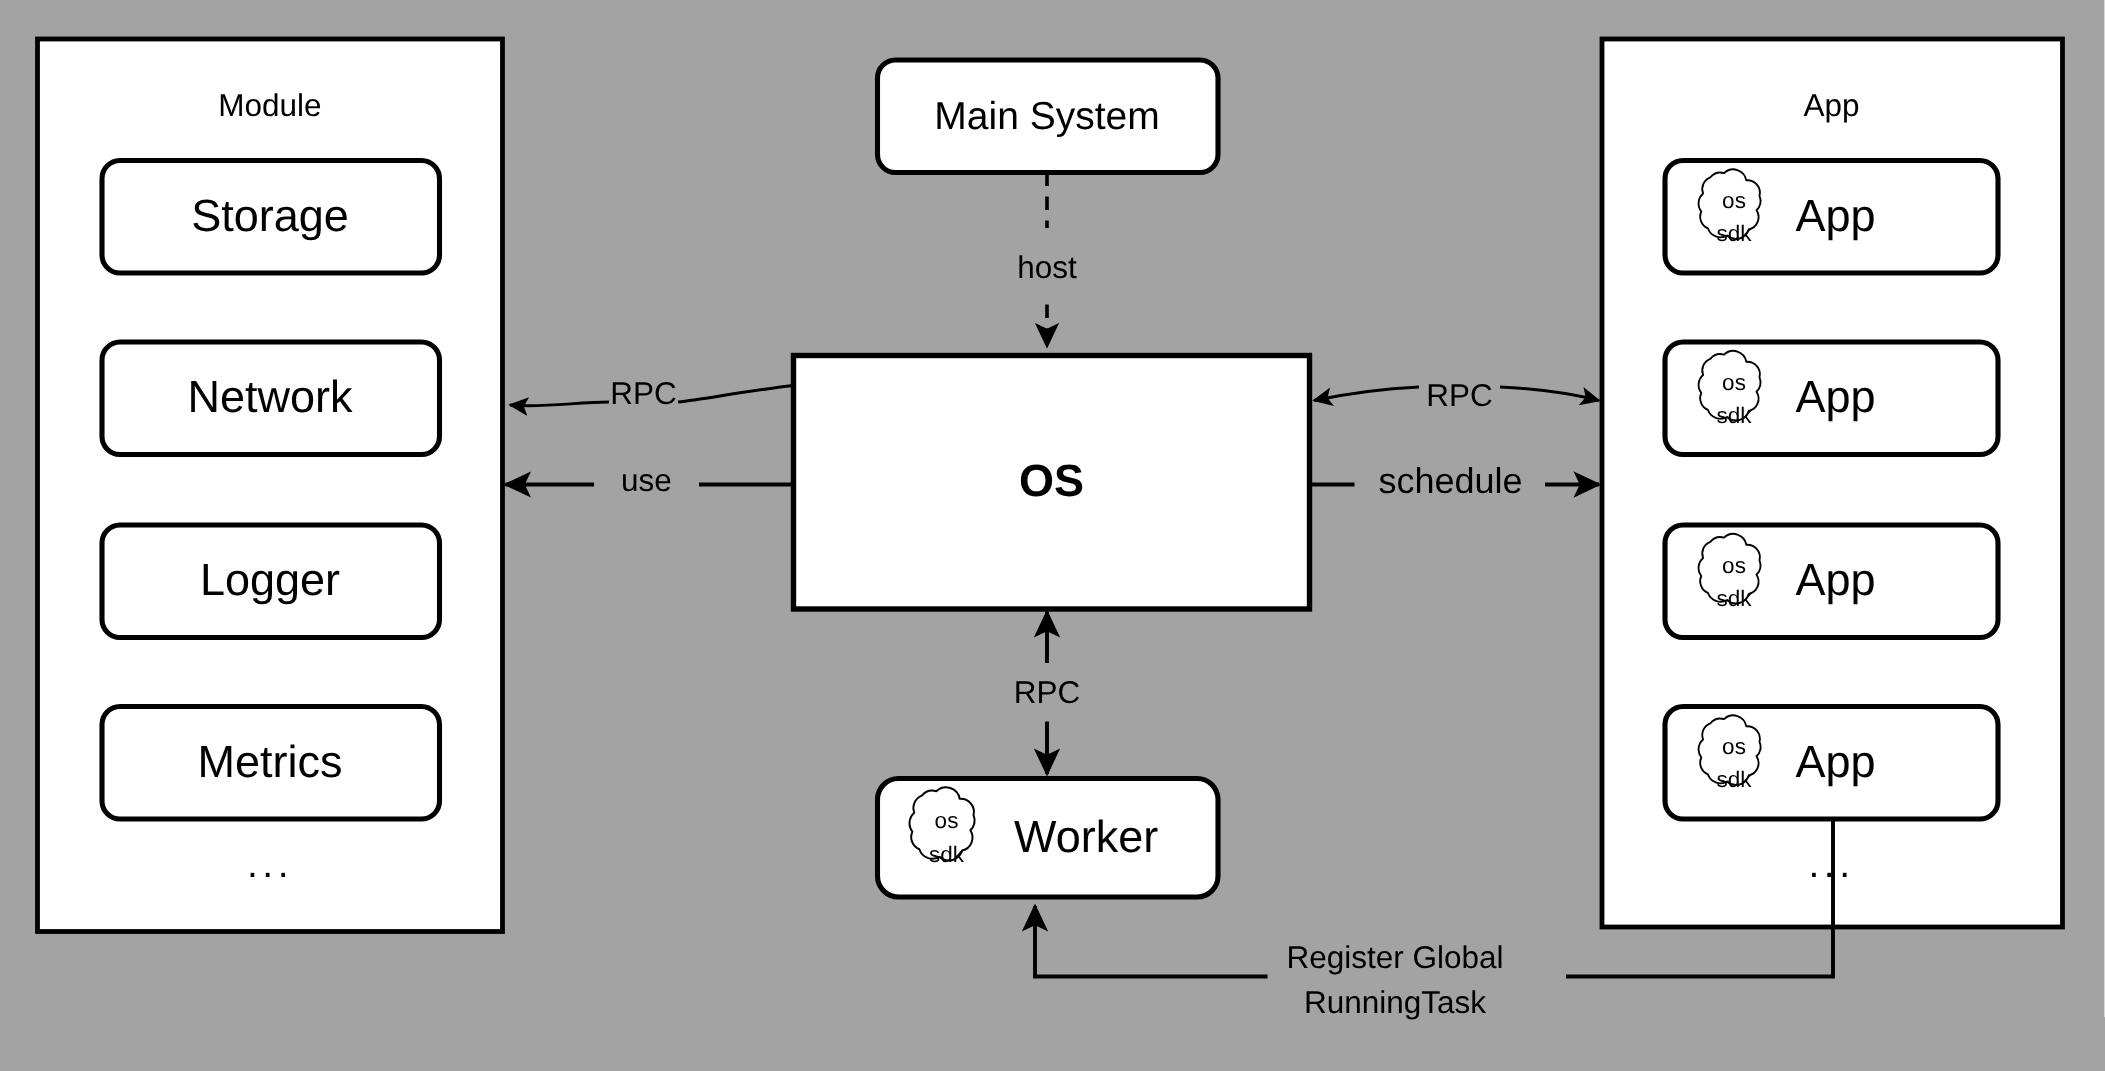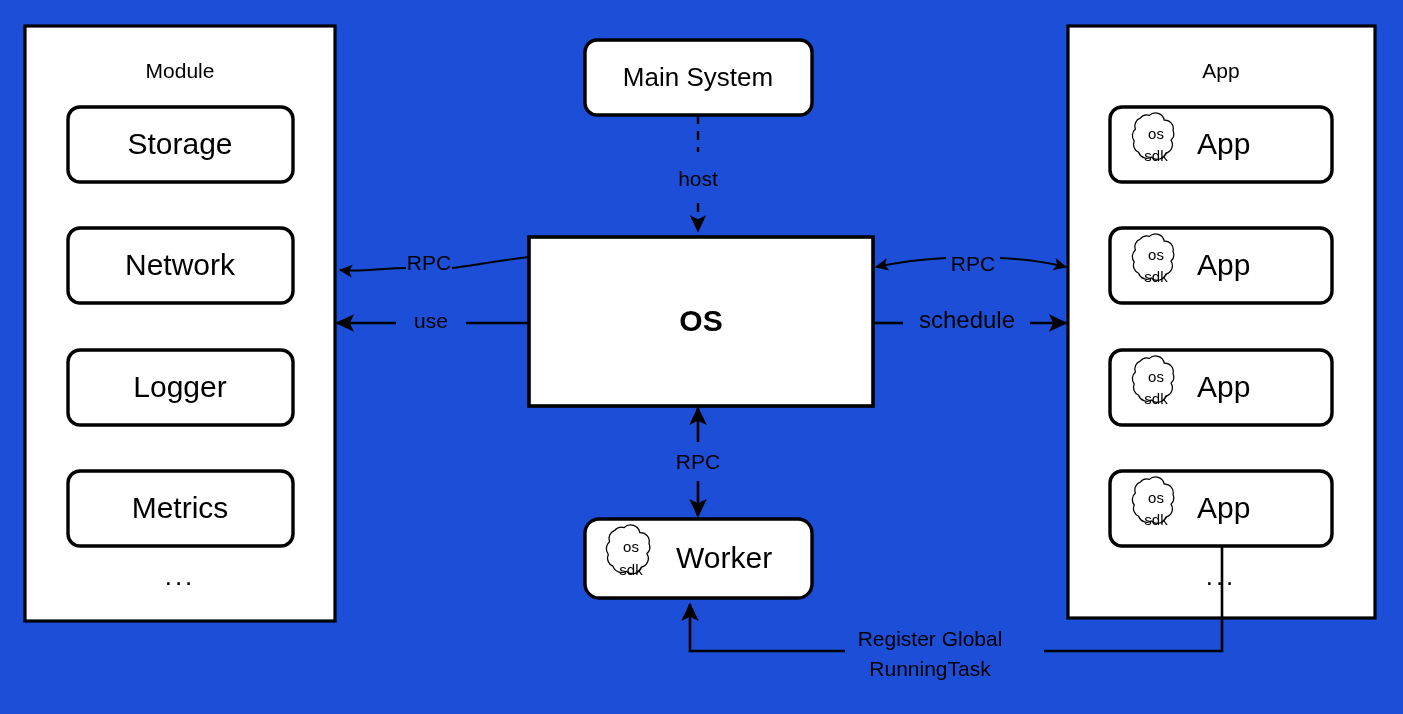--- a/index.html
+++ b/index.html
@@ -4,21 +4,21 @@
 <style>
   html, body {
     margin: 0;
     padding: 0;
     background: #ffffff;
   }
   #canvas {
     position: relative;
     width: 1403px;
     height: 714px;
-    background: #1d4ed8;
+    background: #a3a3a3;
     font-family: "Liberation Sans", sans-serif;
     overflow: hidden;
   }
   svg#diagram {
     position: absolute;
     top: 0;
     left: 0;
     width: 1403px;
     height: 714px;
   }

